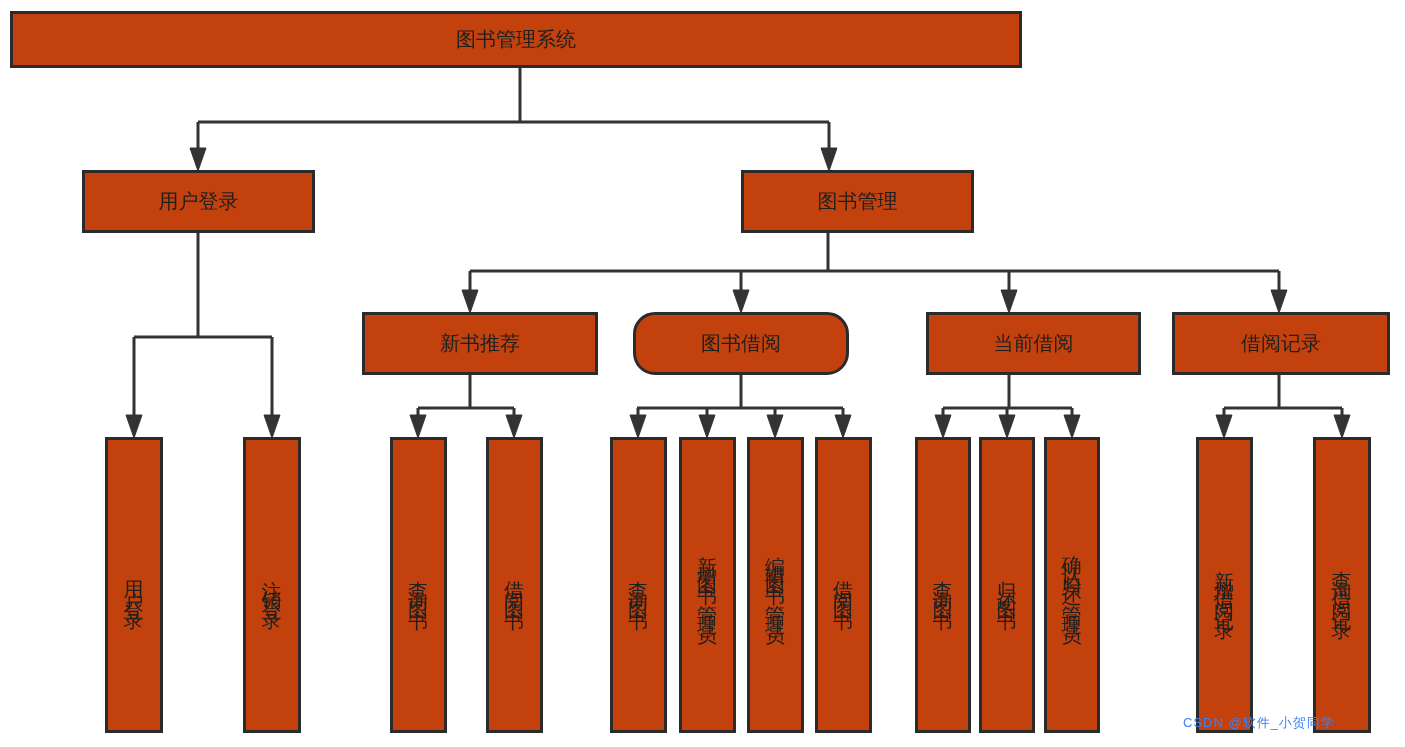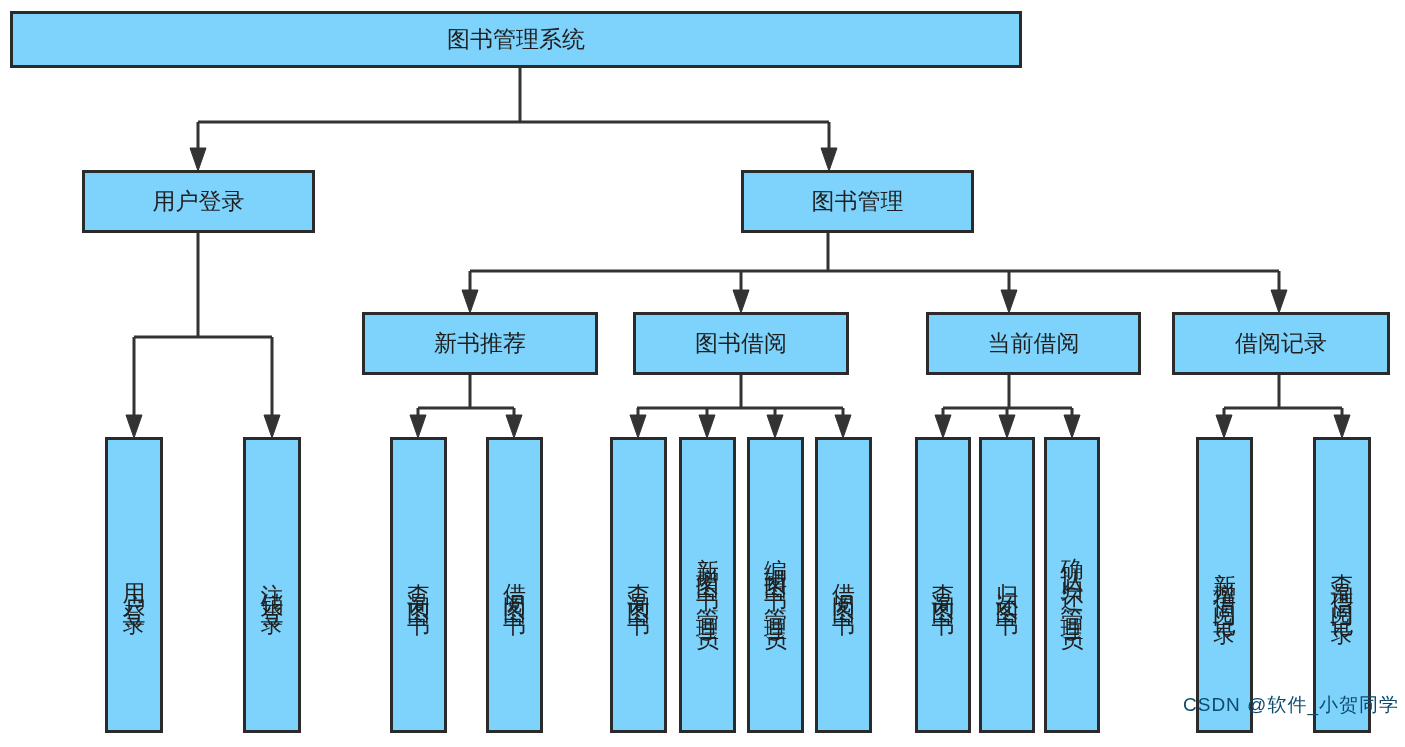--- a/index.html
+++ b/index.html
@@ -2,31 +2,31 @@
 <html><head>
 <meta charset="utf-8">
 <style>
   html,body{margin:0;padding:0;background:#ffffff;}
   .stage{
     position:relative;width:1405px;height:747px;background:#ffffff;
     font-family:"Liberation Sans","DejaVu Sans",sans-serif;overflow:hidden;
   }
   .connectors{position:absolute;left:0;top:0;z-index:0;}
   .box{
-    position:absolute;box-sizing:border-box;background:#7dd3fc;
+    position:absolute;box-sizing:border-box;background:#c2410c;
     border:3px solid #2b2b2b;display:flex;align-items:center;justify-content:center;
-    color:#1f1f1f;font-size:23px;z-index:1;white-space:nowrap;
+    color:#1f1f1f;font-size:20px;z-index:1;white-space:nowrap;
   }
   .leaf span{
     writing-mode:vertical-rl;text-orientation:mixed;
     line-height:1;letter-spacing:10px;white-space:pre;
   }
   .watermark{
-    position:absolute;left:1183px;top:692px;width:222px;z-index:2;
-    color:#0c4a6e;font-size:19px;letter-spacing:1px;white-space:nowrap;
+    position:absolute;left:1183px;top:714px;width:222px;z-index:2;
+    color:#3b82f6;font-size:13px;letter-spacing:1px;white-space:nowrap;
   }
 </style>
 </head>
 <body>
 
 <div class="stage">
 
   <svg class="connectors" width="1405" height="747" viewBox="0 0 1405 747" aria-hidden="true">
     <path fill="none" stroke="#333333" stroke-width="3" d="
       M520 68 V122 M198 122 H829 M198 122 V152 M829 122 V152
@@ -56,21 +56,21 @@
   <div class="box" style="left:82px;top:170px;width:233px;height:63px;">
     <span>用户登录</span>
   </div>
   <div class="box" style="left:712px;top:170px;width:233px;height:63px;margin-left:29px;">
     <span>图书管理</span>
   </div>
 
   <div class="box" style="left:362px;top:312px;width:236px;height:63px;">
     <span>新书推荐</span>
   </div>
-  <div class="box" style="left:633px;top:312px;width:216px;height:63px;">
+  <div class="box" style="left:633px;top:312px;width:216px;height:63px;border-radius:22px;">
     <span>图书借阅</span>
   </div>
   <div class="box" style="left:902px;top:312px;width:215px;height:63px;margin-left:24px;">
     <span>当前借阅</span>
   </div>
   <div class="box" style="left:1172px;top:312px;width:218px;height:63px;">
     <span>借阅记录</span>
   </div>
 
   <div class="box leaf" style="left:105px;top:437px;width:58px;height:296px;">

